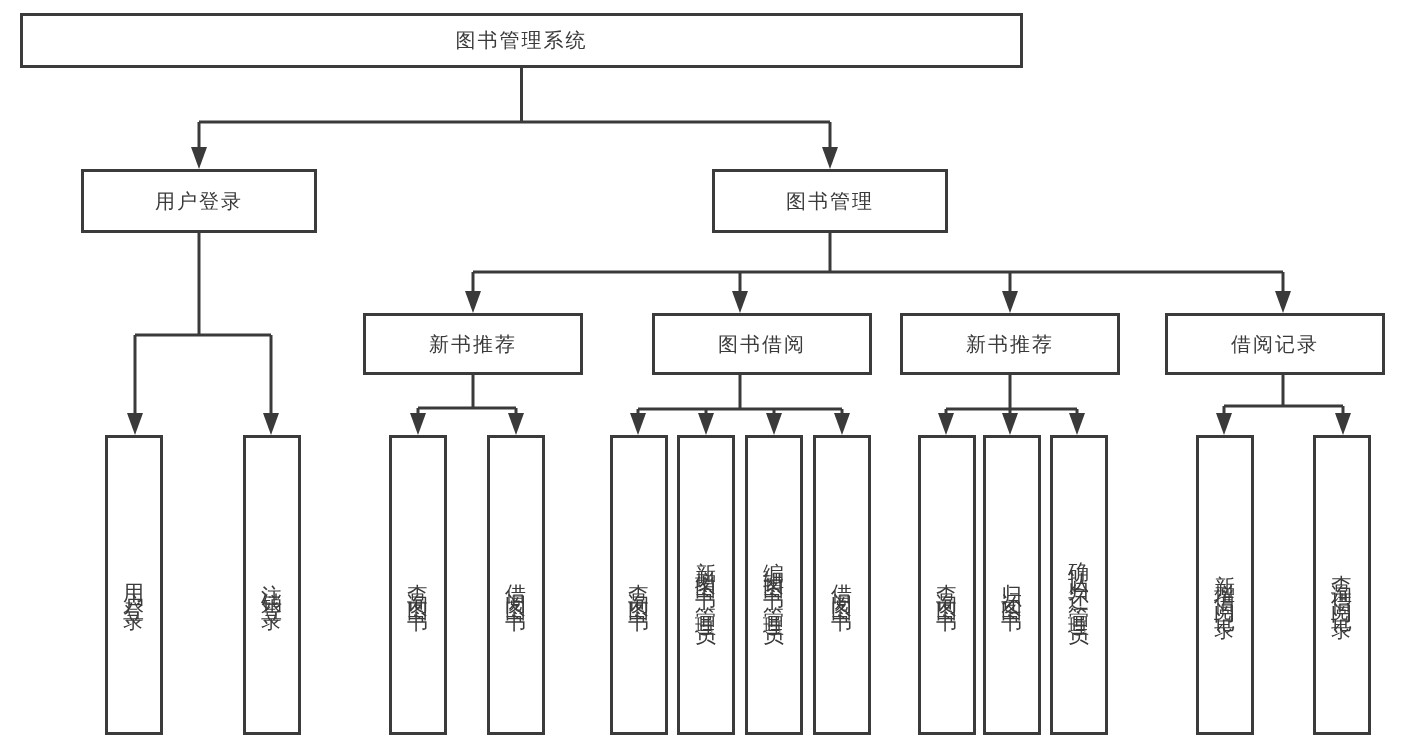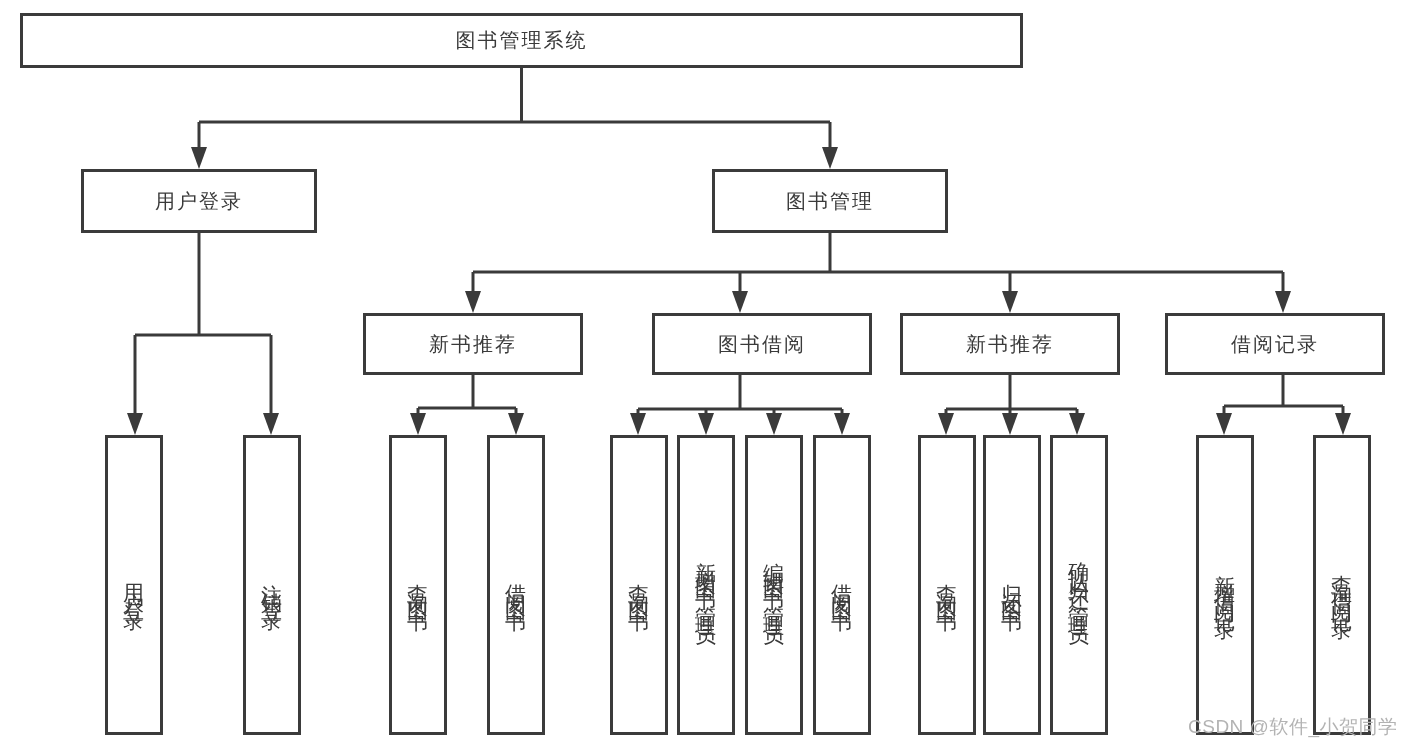--- a/index.html
+++ b/index.html
@@ -173,15 +173,14 @@
   <div class="box leaf" style="left:1050px; top:435px; width:58px; height:300px;">
     <span>确认归还（管理员）</span>
   </div>
   <div class="box leaf" style="left:1196px; top:435px; width:58px; height:300px;">
     <span>新增借阅记录</span>
   </div>
   <div class="box leaf" style="left:1313px; top:435px; width:58px; height:300px;">
     <span>查询借阅记录</span>
   </div>
 
-  <div class="watermark">CSDN @软件_小贺同学</div>
 
 </div>
 
 </body></html>

